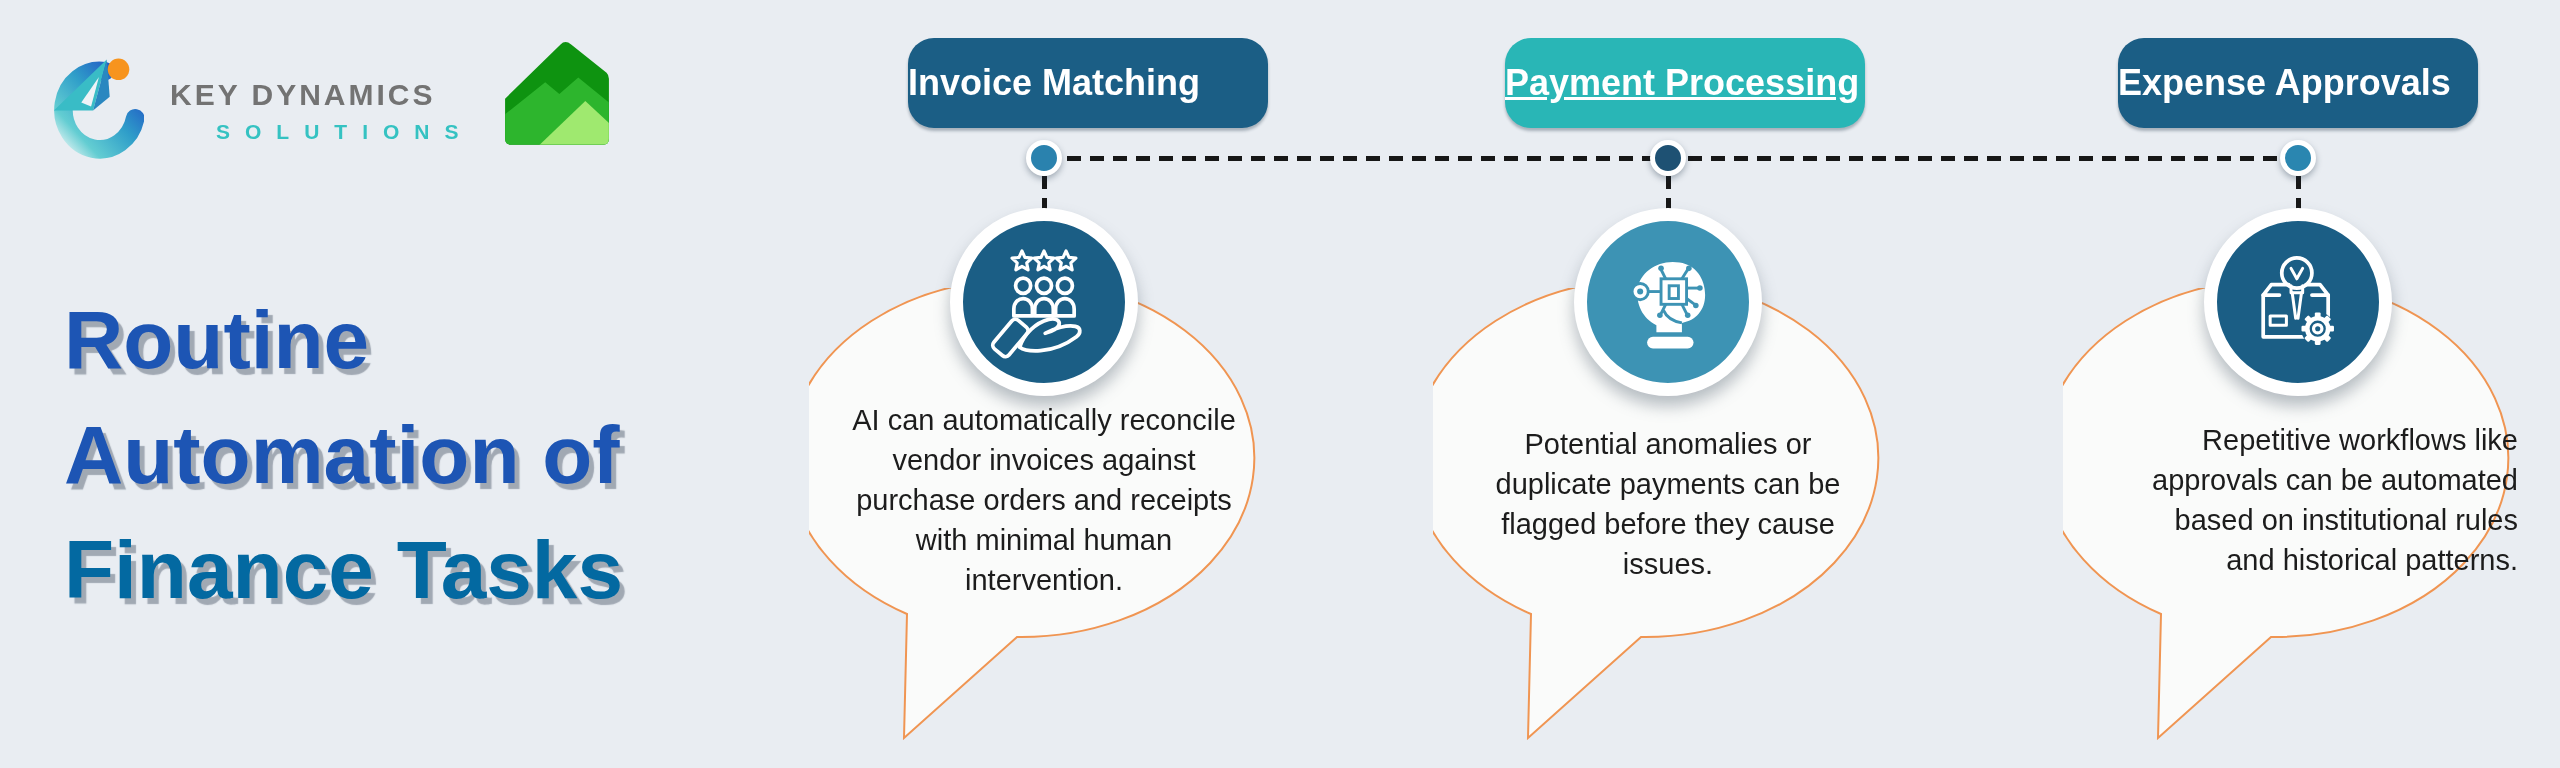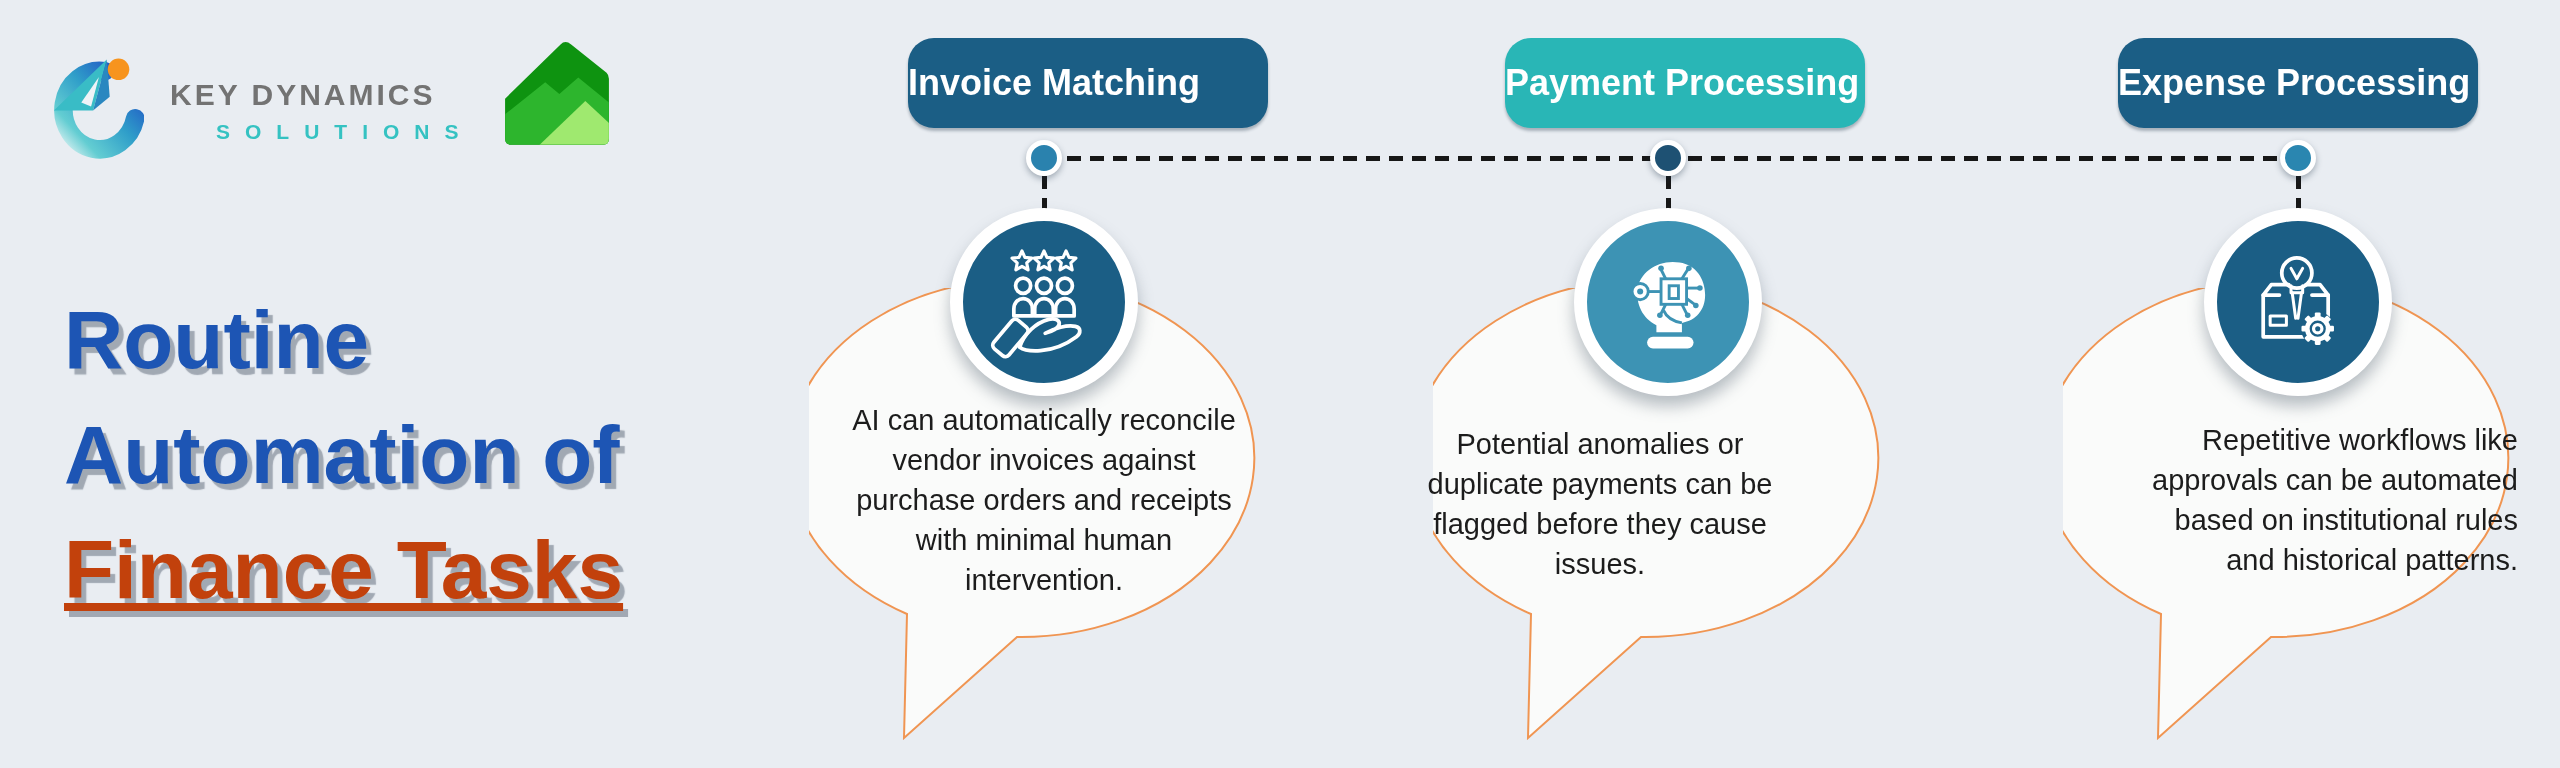--- a/index.html
+++ b/index.html
@@ -12,56 +12,56 @@
   .brand-logo{position:absolute;left:46px;top:44px;width:98px;height:126px;}
   .brand-name{position:absolute;left:170px;top:78px;font-size:30px;font-weight:800;
     letter-spacing:3px;color:#737373;}
   .brand-sub{position:absolute;left:172px;top:120px;font-size:21px;font-weight:700;
     letter-spacing:15px;color:#35c2c2;margin-left:44px;}
   .partner-logo{position:absolute;left:498px;top:34px;width:118px;height:120px;}
   
   .title{position:absolute;left:64px;top:282px;font-weight:800;font-size:82px;line-height:115px;
     letter-spacing:0px;}
   .title .t-blue{color:#1d55b4;text-shadow:5px 6px 1px rgba(148,156,168,.85);}
-  .title .t-teal{color:#c2410c;text-shadow:5px 6px 1px rgba(148,156,168,.85);text-decoration:underline;}
+  .title .t-teal{color:#0369a1;text-shadow:5px 6px 1px rgba(148,156,168,.85);}
   
   .h-connector{position:absolute;left:1044px;top:156px;width:1254px;height:5px;z-index:1;
     background:repeating-linear-gradient(90deg,#171717 0 14px,transparent 14px 23px);}
   .v-connector{position:absolute;top:176px;width:5px;height:34px;z-index:1;
     background:repeating-linear-gradient(180deg,#171717 0 13px,transparent 13px 22px);}
   .v1{left:1042px;} .v2{left:1666px;} .v3{left:2296px;}
   .dot{position:absolute;top:140px;width:26px;height:26px;border-radius:50%;
     border:5px solid #ffffff;z-index:3;box-shadow:0 3px 6px rgba(30,50,70,.35);}
   .dot1{left:1026px;background:#2a82ae;}
   .dot2{left:1650px;background:#1e5173;}
   .dot3{left:2280px;background:#2a86b0;}
   
   .pill{position:absolute;top:38px;width:360px;height:90px;border-radius:26px;
     display:flex;align-items:center;
     font-size:36px;font-weight:700;color:#ffffff;z-index:2;
     box-shadow:0 3px 3px rgba(15,40,60,.3);}
   .pill1{left:908px;background:#1b5e85;}
-  .pill2{left:1505px;background:#29b6b6;}
+  .pill2{left:1505px;background:#29b6b6;text-decoration:underline;}
   .pill3{left:2118px;background:#1b5e85;}
   
   .icon-circle{position:absolute;top:208px;width:162px;height:162px;border-radius:50%;
     border:13px solid #ffffff;z-index:4;display:flex;align-items:center;justify-content:center;
     box-shadow:0 10px 16px rgba(80,95,110,.4);}
   .ic1{left:950px;background:#1b5e85;}
   .ic2{left:1574px;background:#3d93b4;}
   .ic3{left:2204px;background:#1b5e85;}
   .icon-circle svg{width:116px;height:116px;}
   
   .bubble{position:absolute;top:288px;width:470px;height:458px;z-index:2;}
   .b1{left:809px;} .b2{left:1433px;} .b3{left:2063px;}
   .bubble path{fill:#fafbfa;stroke:#f09552;stroke-width:2;}
   .bubble-text{position:absolute;width:440px;z-index:5;text-align:center;
     font-size:29px;line-height:40px;color:#1c1c1c;white-space:pre-line;}
   .bt1{left:824px;top:400px;}
-  .bt2{left:1380px;top:424px;}
+  .bt2{left:1448px;top:424px;}
   .bt3{left:2078px;top:420px;text-align:right;}
 </style>
 </head>
 <body>
 
 <svg class="brand-logo" viewBox="0 0 100 125">
   <defs>
     <linearGradient id="swg" x1="1" y1="0" x2="0" y2="1">
       <stop offset="0" stop-color="#1d44c4"></stop>
       <stop offset="0.45" stop-color="#2f9ec9"></stop>
@@ -104,21 +104,21 @@
 <div class="dot dot2"></div>
 <div class="dot dot3"></div>
 
 <div class="pill pill1">
   <span>Invoice Matching</span>
 </div>
 <div class="pill pill2">
   <span>Payment Processing</span>
 </div>
 <div class="pill pill3">
-  <span>Expense Processing</span>
+  <span>Expense Approvals</span>
 </div>
 
 <svg class="bubble b1" viewBox="0 0 470 458">
   <path d="M98,326 A233,179 0 1 1 208,349 L95,450 Z"></path>
 </svg>
 <svg class="bubble b2" viewBox="0 0 470 458">
   <path d="M98,326 A233,179 0 1 1 208,349 L95,450 Z"></path>
 </svg>
 <svg class="bubble b3" viewBox="0 0 470 458">
   <path d="M98,326 A233,179 0 1 1 208,349 L95,450 Z"></path>

